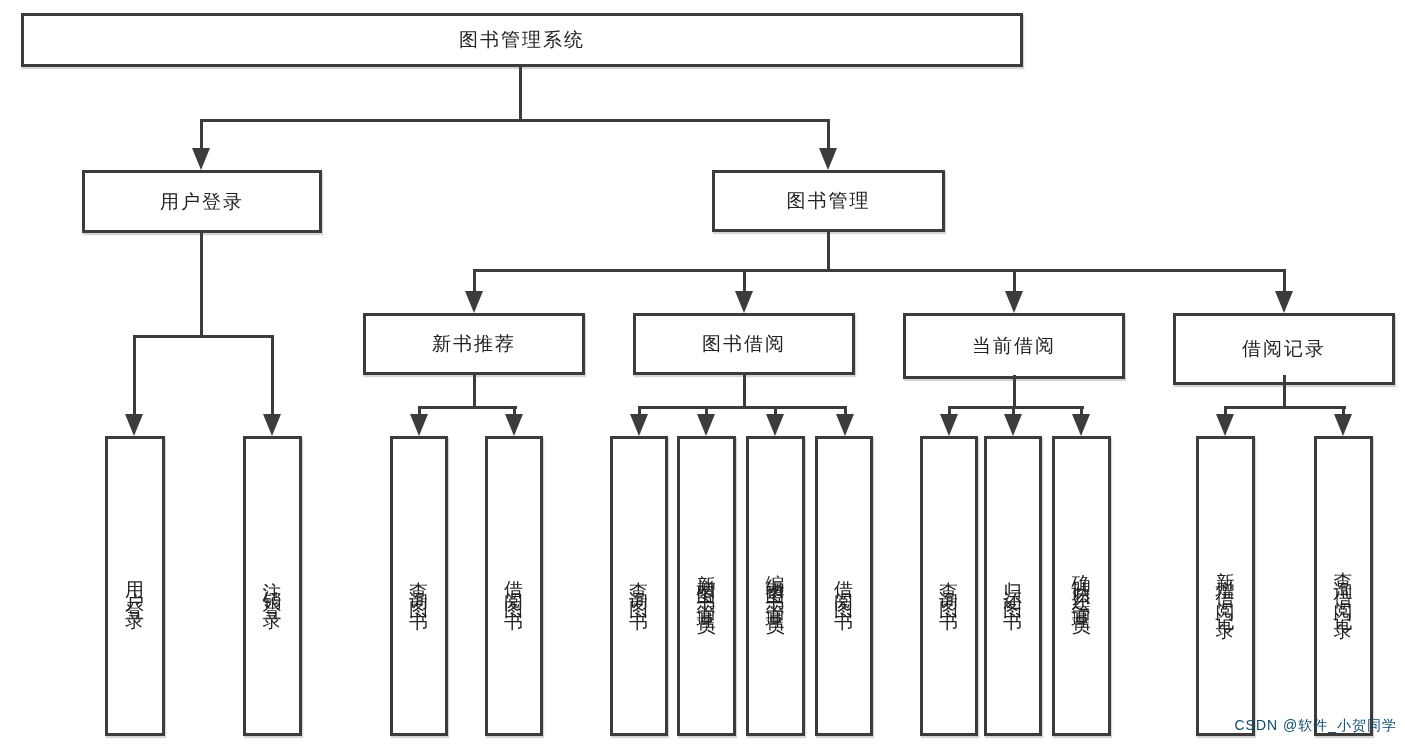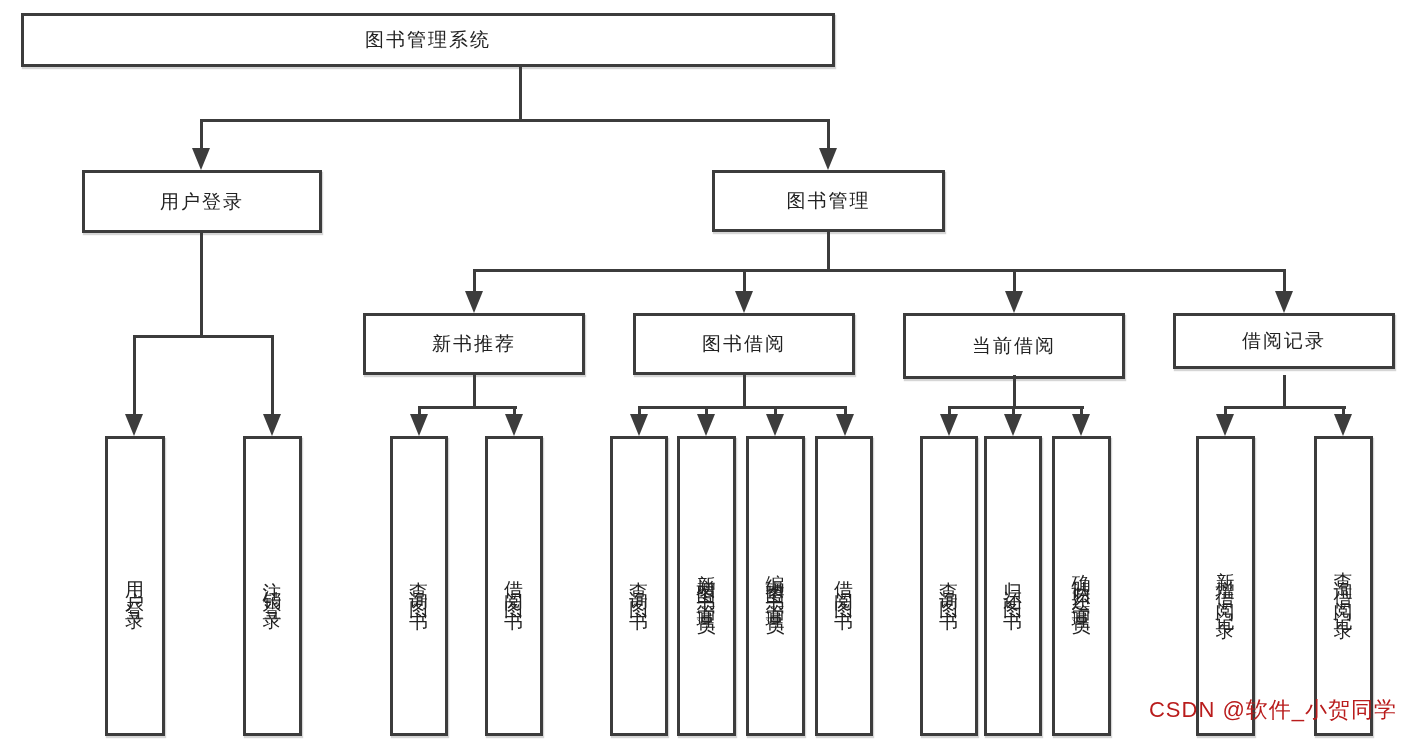--- a/index.html
+++ b/index.html
@@ -19,30 +19,30 @@
   }
   .vs span{letter-spacing:10px;}
   .vl span{letter-spacing:6px;}
   .line{position:absolute;background:#3c3c3c;}
   .ah{
     position:absolute;width:0;height:0;
     border-left:9px solid transparent;border-right:9px solid transparent;
     border-top:22px solid #3c3c3c;
   }
   .watermark{
-    position:absolute;right:8px;bottom:22px;z-index:5;
-    font-size:22px;letter-spacing:1px;color:#b91c1c;
+    position:absolute;right:8px;bottom:12px;z-index:5;
+    font-size:14px;letter-spacing:1px;color:#0c4a6e;
   }
 </style>
 </head>
 <body>
 
 <div class="canvas">
 
-  <div class="box hbox" style="left:21px;top:13px;width:814px;height:54px">
+  <div class="box hbox" style="left:21px;top:13px;width:1002px;height:54px">
     <span>图书管理系统</span>
   </div>
 
   <div class="line" style="left:519px;top:67px;width:3px;height:54px"></div>
   <div class="line" style="left:200px;top:119px;width:630px;height:3px"></div>
   <div class="line" style="left:200px;top:119px;width:3px;height:32px"></div>
   <div class="ah" style="left:192px;top:148px"></div>
   <div class="line" style="left:827px;top:119px;width:3px;height:32px"></div>
   <div class="ah" style="left:819px;top:148px"></div>
 
@@ -73,21 +73,21 @@
 
   <div class="box hbox" style="left:633px;top:313px;width:222px;height:62px">
     <span>图书借阅</span>
   </div>
   <div class="box hbox" style="left:363px;top:313px;width:222px;height:62px">
     <span>新书推荐</span>
   </div>
   <div class="box hbox" style="left:903px;top:313px;width:222px;height:66px">
     <span>当前借阅</span>
   </div>
-  <div class="box hbox" style="left:1173px;top:313px;width:222px;height:56px">
+  <div class="box hbox" style="left:1173px;top:313px;width:222px;height:72px">
     <span>借阅记录</span>
   </div>
 
   <div class="line" style="left:473px;top:375px;width:3px;height:33px"></div>
   <div class="line" style="left:418px;top:406px;width:99px;height:3px"></div>
   <div class="line" style="left:418px;top:406px;width:3px;height:11px"></div>
   <div class="ah" style="left:410px;top:414px"></div>
   <div class="line" style="left:513px;top:406px;width:3px;height:11px"></div>
   <div class="ah" style="left:505px;top:414px"></div>
 

